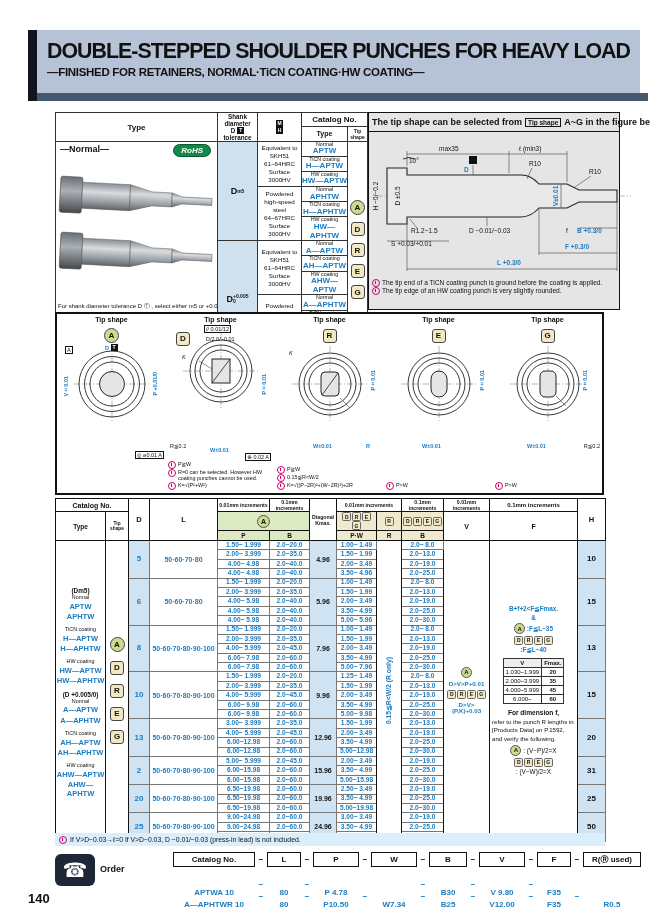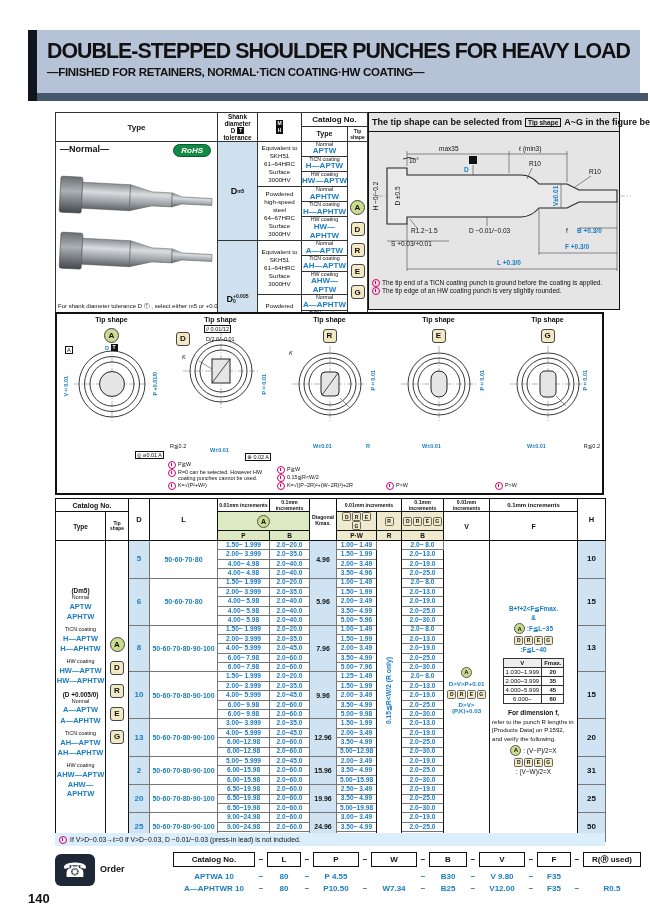--- a/index.html
+++ b/index.html
@@ -117,21 +117,21 @@
               font-size:6.8px;display:flex;align-items:center;gap:3px;padding:0 4px;box-sizing:border-box;}
   .order-sec{position:absolute;left:55px;top:852px;width:590px;height:50px;}
   .order-icon{position:absolute;left:0;top:2px;width:40px;height:32px;background:#1d2735;
               border-radius:6px;color:#fff;display:flex;align-items:center;justify-content:center;font-size:20px;}
   .order-label{position:absolute;left:45px;top:12px;font-size:9px;font-weight:bold;}
   .order-fmt{position:absolute;left:118px;top:0;display:flex;align-items:center;}
   .obox{display:inline-flex;align-items:center;justify-content:center;border:1.4px solid #111;
         font-size:8px;font-weight:bold;height:15px;box-sizing:border-box;background:#fff;flex:none;}
   .odash{display:inline-flex;width:12px;justify-content:center;font-weight:bold;font-size:8px;flex:none;}
   .order-ex{position:absolute;left:118px;display:flex;align-items:center;}
-  .oval{display:inline-flex;justify-content:center;font-size:8px;font-weight:bold;color:#1b7dc2;flex:none;}
+  .oval{display:inline-flex;justify-content:center;font-size:8px;font-weight:bold;color:#1b7dc2;flex:none;margin-top:16px;}
   .pageno{position:absolute;left:28px;top:891px;font-size:13px;font-weight:bold;}
 </style>
 </head>
 <body>
 
 <div class="page">
 
   <div class="title-leftbar"></div>
   <div class="title-bar">
     <div class="title-main">DOUBLE-STEPPED SHOULDER PUNCHES FOR HEAVY LOAD</div>
@@ -882,21 +882,21 @@
         <span class="odash">−</span>
         <span class="obox" style="width: 34px;">F</span>
         <span class="odash">−</span>
         <span class="obox" style="width: 58px;">R(Ⓡ used)</span>
       </div>
     <div class="order-ex" id="order-ex0" style="top:20px">
         <span class="oval" style="width: 82px;">APTWA 10</span>
         <span class="odash" style="color: rgb(27, 125, 194);">−</span>
         <span class="oval" style="width: 34px;">80</span>
         <span class="odash" style="color: rgb(27, 125, 194);">−</span>
-        <span class="oval" style="width: 46px;">P 4.55</span>
+        <span class="oval" style="width: 46px;">P 4.78</span>
         <span class="odash" style="color: rgb(27, 125, 194);"></span>
         <span class="oval" style="width: 46px;"></span>
         <span class="odash" style="color: rgb(27, 125, 194);">−</span>
         <span class="oval" style="width: 38px;">B30</span>
         <span class="odash" style="color: rgb(27, 125, 194);">−</span>
         <span class="oval" style="width: 46px;">V 9.80</span>
         <span class="odash" style="color: rgb(27, 125, 194);">−</span>
         <span class="oval" style="width: 34px;">F35</span>
         <span class="odash" style="color: rgb(27, 125, 194);"></span>
         <span class="oval" style="width: 58px;"></span>

